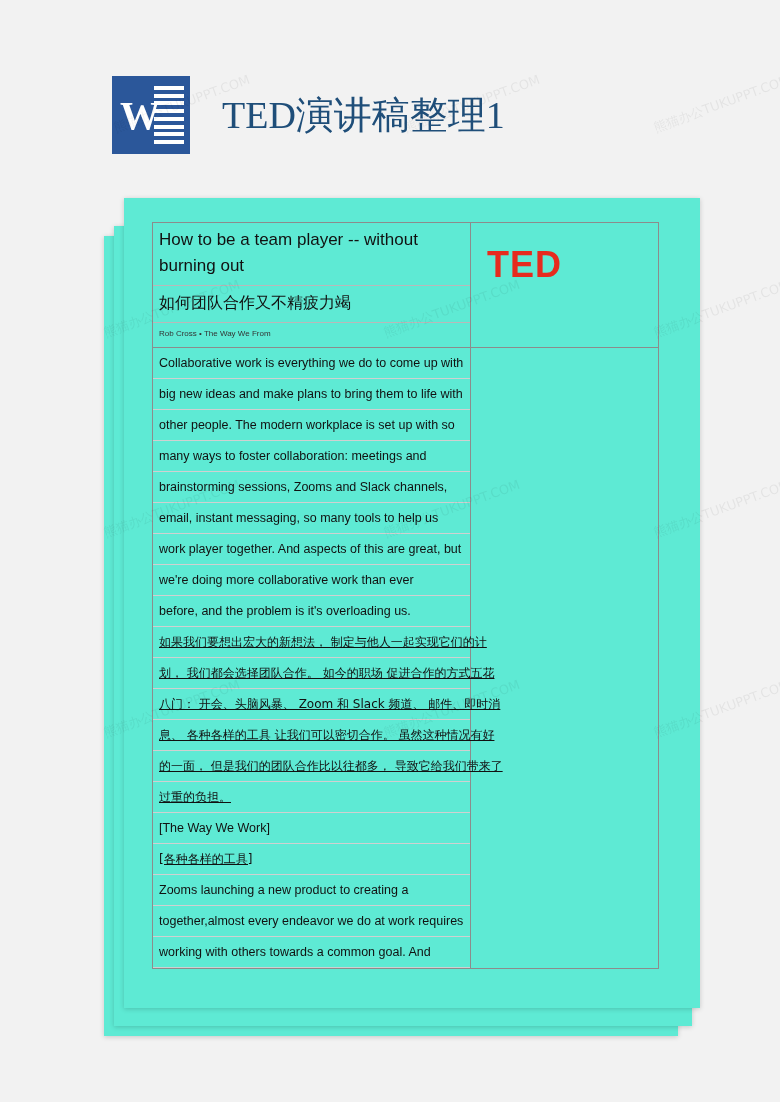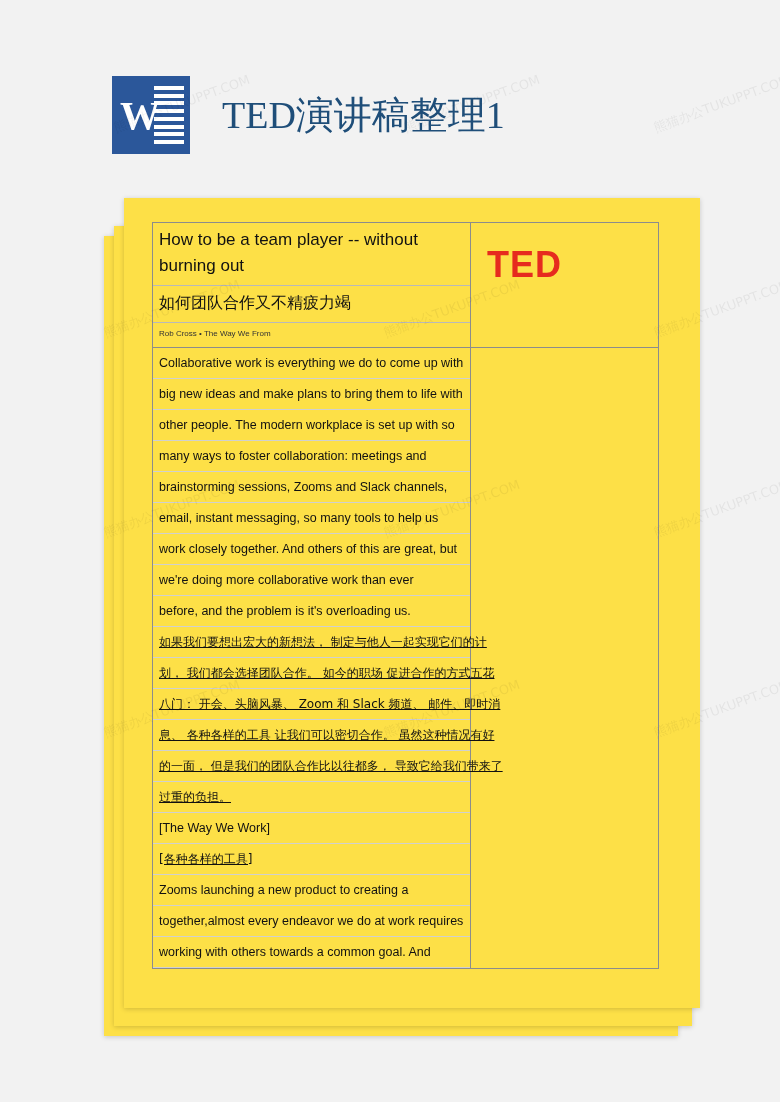--- a/index.html
+++ b/index.html
@@ -72,21 +72,21 @@
   
   .stack {
     position: absolute;
     left: 100px;
     top: 198px;
     width: 600px;
     height: 840px;
   }
   .sheet {
     position: absolute;
-    background: #fde047;
+    background: #5eead4;
     box-shadow: 0 1px 5px rgba(0,0,0,0.18);
   }
   .sheet-back2 {
     left: 4px;
     top: 38px;
     width: 574px;
     height: 800px;
   }
   .sheet-back1 {
     left: 14px;
@@ -246,21 +246,21 @@
       </tr>
       <tr>
         <td class="body-cell">
           <div id="body-lines">
                 <div class="para-en underline">Collaborative work is everything we do to come up with</div>
                 <div class="para-en underline">big new ideas and make plans to bring them to life with</div>
                 <div class="para-en underline">other people. The modern workplace is set up with so</div>
                 <div class="para-en underline">many ways to foster collaboration: meetings and</div>
                 <div class="para-en underline">brainstorming sessions, Zooms and Slack channels,</div>
                 <div class="para-en underline">email, instant messaging, so many tools to help us</div>
-                <div class="para-en underline">work closely together. And others of this are great, but</div>
+                <div class="para-en underline">work player together. And aspects of this are great, but</div>
                 <div class="para-en underline">we're doing more collaborative work than ever</div>
                 <div class="para-en underline">before, and the problem is it's overloading us.</div>
                 <div class="para-cn underline">如果我们要想出宏大的新想法， 制定与他人一起实现它们的计</div>
                 <div class="para-cn underline">划， 我们都会选择团队合作。 如今的职场 促进合作的方式五花</div>
                 <div class="para-cn underline">八门： 开会、头脑风暴、 Zoom 和 Slack 频道、 邮件、即时消</div>
                 <div class="para-cn underline">息、 各种各样的工具 让我们可以密切合作。 虽然这种情况有好</div>
                 <div class="para-cn underline">的一面， 但是我们的团队合作比以往都多， 导致它给我们带来了</div>
                 <div class="para-cn underline">过重的负担。</div>
                 <div class="para-en underline">[The Way We Work]</div>
                 <div class="para-cn underline">[各种各样的工具]</div>

